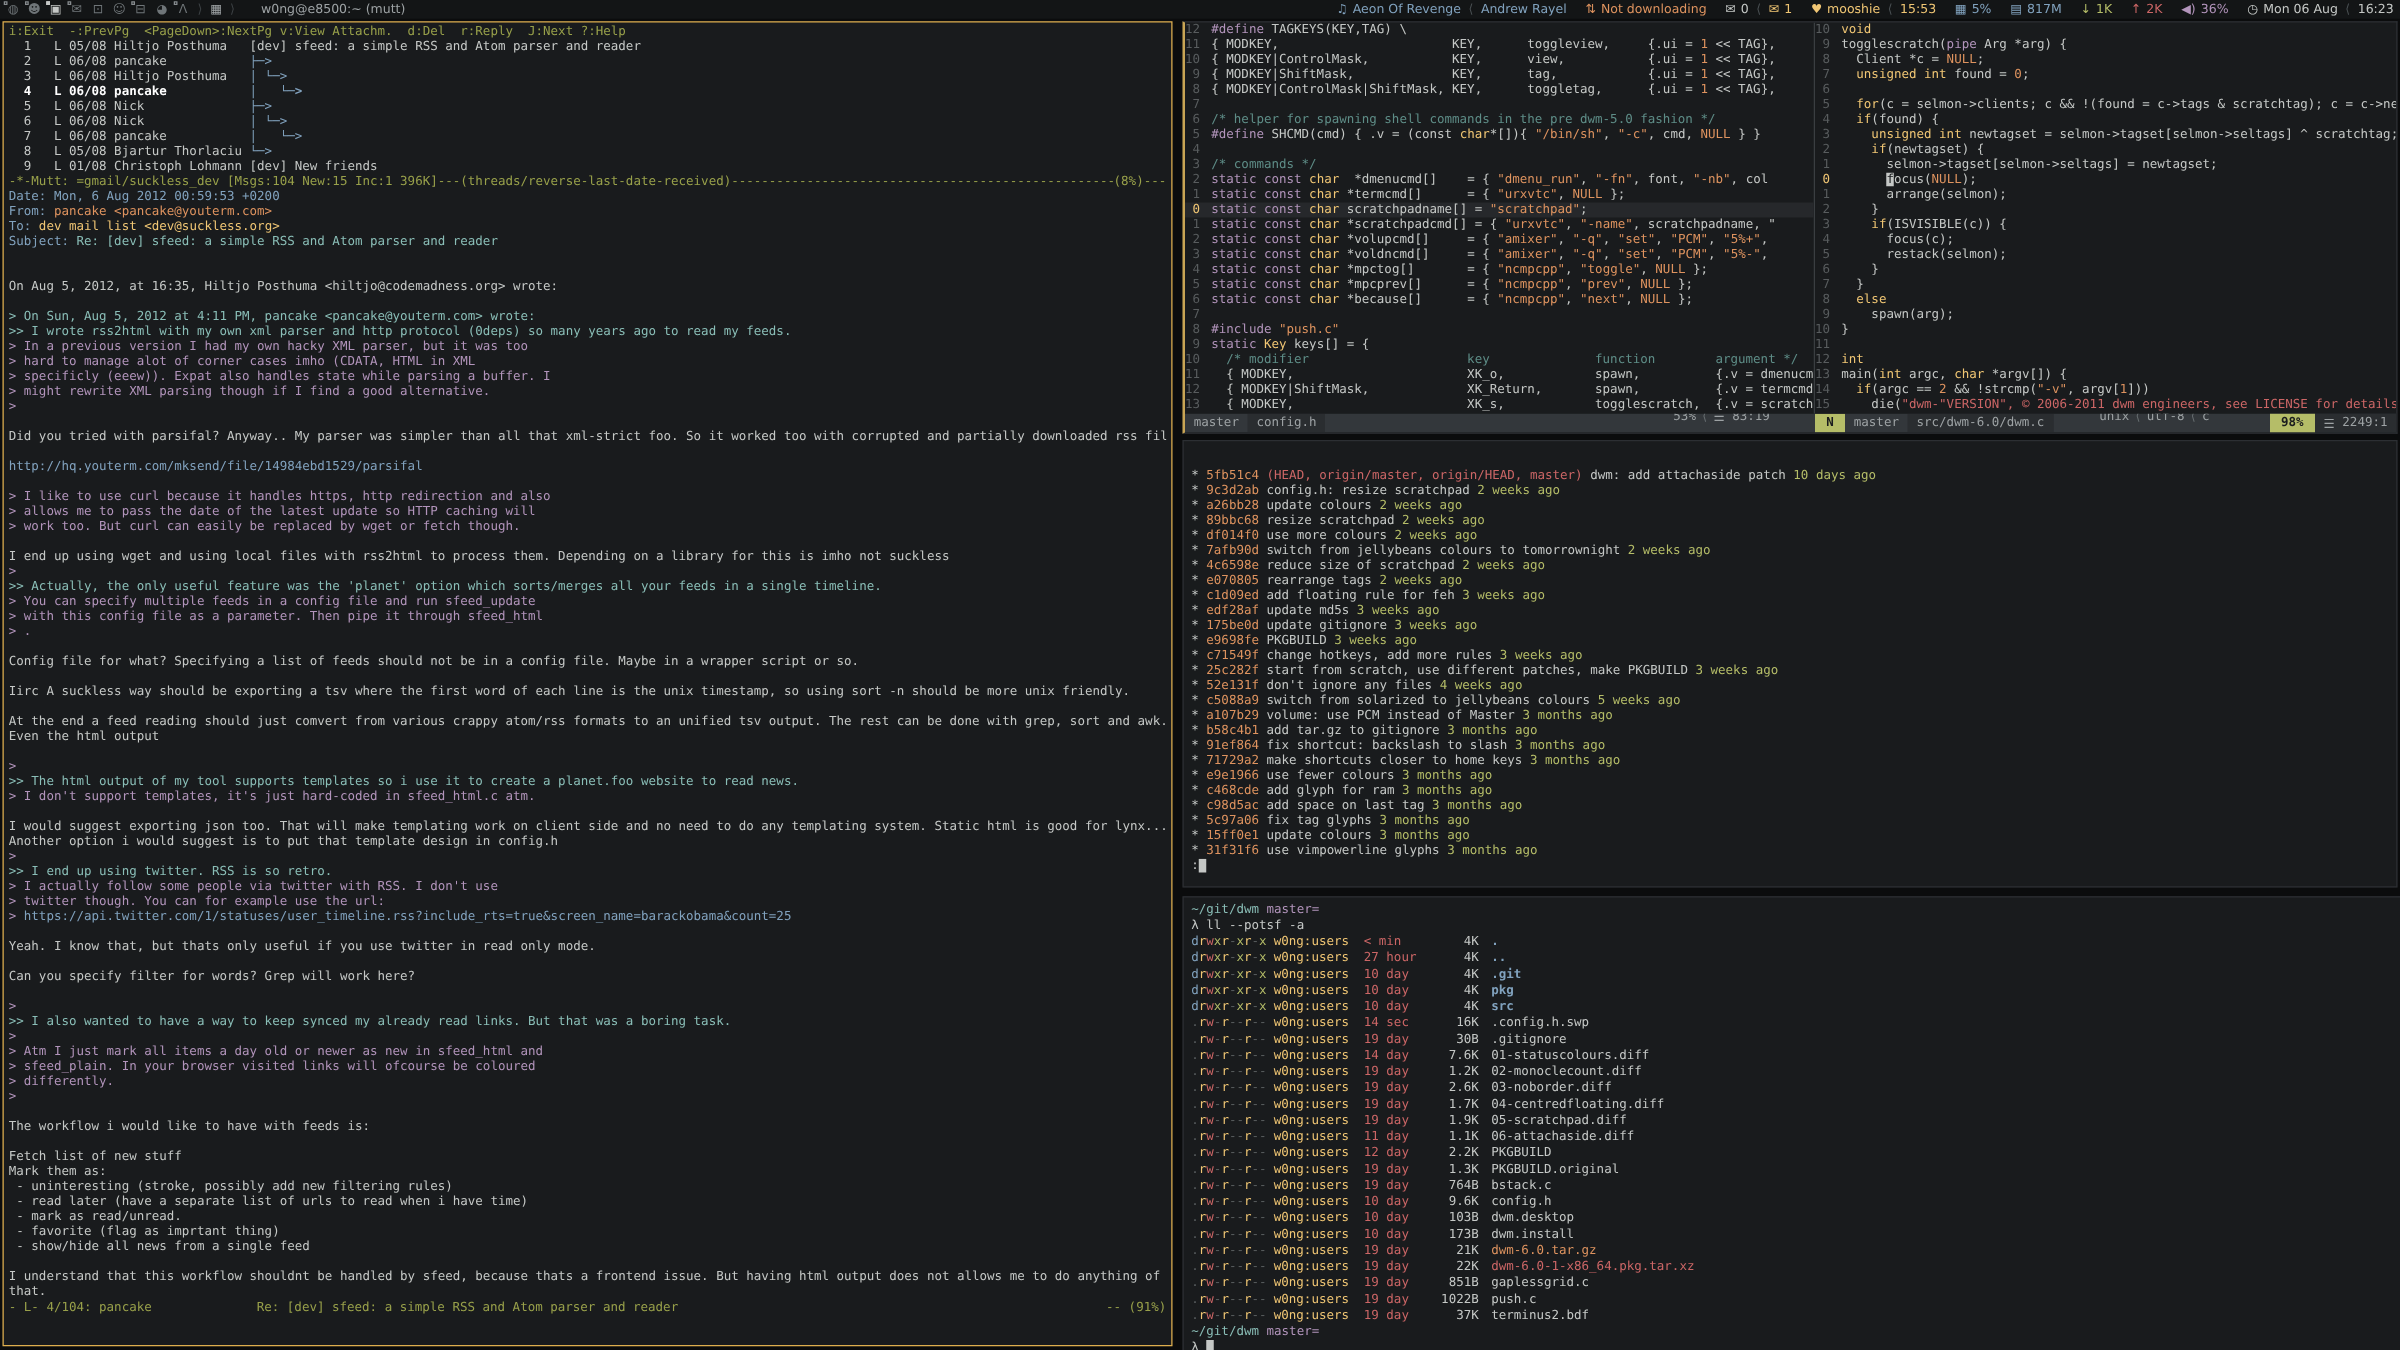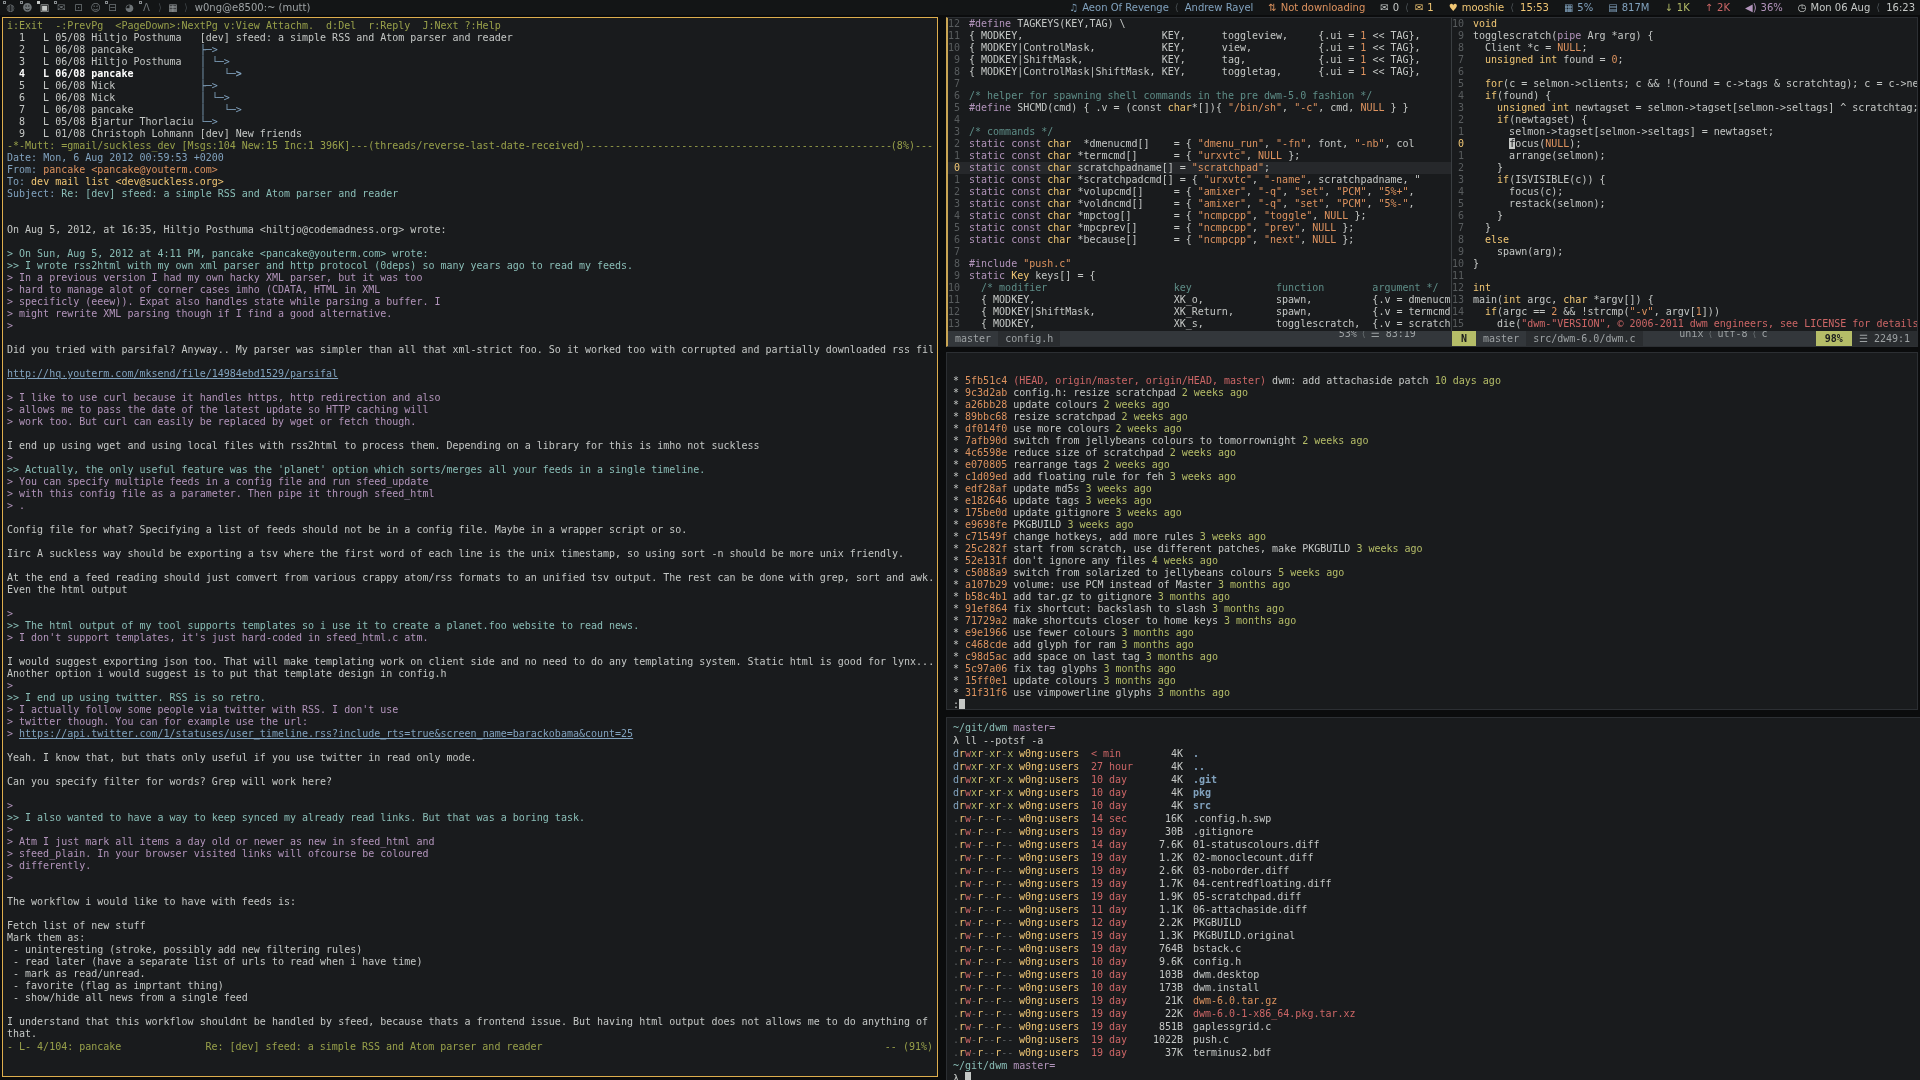--- a/index.html
+++ b/index.html
@@ -17,40 +17,40 @@
   
   #bar{position:absolute;left:0;top:0;width:1920px;height:15px;background:var(--barbg);
        display:flex;align-items:center;font-family:"DejaVu Sans",sans-serif;color:var(--dim)}
   #bar-tags{display:flex;margin-left:2px}
   .tag{position:relative;width:17px;height:15px;line-height:15px;text-align:center;color:var(--dim);cursor:default}
   .tag.sel{color:var(--fg)}
   .tag .ind{position:absolute;left:1px;top:1px;width:3px;height:3px;border:1px solid #878c8f}
   .tag .ind.f{background:var(--fg);border-color:var(--fg)}
   .bar-sep{color:#3d4245;margin:0 3px}
   #bar-layout{color:#9ea3a5;width:16px;text-align:center}
-  #bar-title{margin-left:4px;color:#9ea3a5;white-space:pre}
+  #bar-title{margin-left:18px;color:#9ea3a5;white-space:pre}
   #bar-status{margin-left:auto;display:flex;align-items:center;margin-right:5px;white-space:pre}
   .sseg{display:flex;align-items:center;gap:4px}
   .sseg.grp{margin-left:15px}
   .s-sep{color:#4a5053;margin:0 6px}
   .c-blue{color:var(--blue)} .c-orange{color:var(--orange)} .c-yellow{color:var(--yellow)}
   .c-green{color:var(--green)} .c-red{color:var(--red)} .c-purple{color:var(--purple)} .c-fg{color:var(--fg)}
 
   
   #mutt{left:2px;top:17px;width:936px;height:1060px;border-color:var(--focus);padding:2px 4px}
   .mrow{height:12px;line-height:12px;white-space:pre;overflow:hidden}
   .help{color:var(--olive)}
   .idx .tree{color:var(--blue)}
   .idx.sel{color:#ffffff;font-weight:bold}
   .statusline{color:var(--olive);display:flex}
   .dashfill{flex:1;overflow:hidden;white-space:nowrap}
   .hlabel{color:var(--blue)}
   .hv-date{color:var(--blue)} .hv-from{color:var(--orange)} .hv-to{color:var(--yellow)} .hv-subj{color:var(--teal)}
   .b-n{color:var(--fg)} .b-q{color:var(--purple)} .b-Q{color:var(--teal)} .b-a{color:var(--teal)}
-  .b-l a,.b-ql a{color:var(--blue);text-decoration:underline}
+  .b-l a,.b-ql a{color:var(--blue);}
   #mutt-bottom{position:absolute;left:4px;right:4px;bottom:24px;display:flex;color:var(--olive)}
   #mutt-bottom .mid{margin-left:84px}
   #mutt-bottom .right{margin-left:auto}
 
   
   #vim{left:946px;top:17px;width:972px;height:330px;border-left:2px solid #c9a554;padding:0}
   .panes{display:flex;height:313px;overflow:hidden}
   .pane{overflow:hidden}
   .pane.left{width:504px;border-right:1px solid #3a3e41}
   .pane.right{flex:1}
@@ -303,21 +303,20 @@
       <div class="grow"><span class="gstar">* </span><span class="gh">5fb51c4 </span><span class="gr">(HEAD, origin/master, origin/HEAD, master) </span><span class="gm">dwm: add attachaside patch </span><span class="ga">10 days ago</span></div>
       <div class="grow"><span class="gstar">* </span><span class="gh">9c3d2ab </span><span class="gm">config.h: resize scratchpad </span><span class="ga">2 weeks ago</span></div>
       <div class="grow"><span class="gstar">* </span><span class="gh">a26bb28 </span><span class="gm">update colours </span><span class="ga">2 weeks ago</span></div>
       <div class="grow"><span class="gstar">* </span><span class="gh">89bbc68 </span><span class="gm">resize scratchpad </span><span class="ga">2 weeks ago</span></div>
       <div class="grow"><span class="gstar">* </span><span class="gh">df014f0 </span><span class="gm">use more colours </span><span class="ga">2 weeks ago</span></div>
       <div class="grow"><span class="gstar">* </span><span class="gh">7afb90d </span><span class="gm">switch from jellybeans colours to tomorrownight </span><span class="ga">2 weeks ago</span></div>
       <div class="grow"><span class="gstar">* </span><span class="gh">4c6598e </span><span class="gm">reduce size of scratchpad </span><span class="ga">2 weeks ago</span></div>
       <div class="grow"><span class="gstar">* </span><span class="gh">e070805 </span><span class="gm">rearrange tags </span><span class="ga">2 weeks ago</span></div>
       <div class="grow"><span class="gstar">* </span><span class="gh">c1d09ed </span><span class="gm">add floating rule for feh </span><span class="ga">3 weeks ago</span></div>
       <div class="grow"><span class="gstar">* </span><span class="gh">edf28af </span><span class="gm">update md5s </span><span class="ga">3 weeks ago</span></div>
-      <div class="grow"><span class="gstar">* </span><span class="gh">e182646 </span><span class="gm">update tags </span><span class="ga">3 weeks ago</span></div>
       <div class="grow"><span class="gstar">* </span><span class="gh">175be0d </span><span class="gm">update gitignore </span><span class="ga">3 weeks ago</span></div>
       <div class="grow"><span class="gstar">* </span><span class="gh">e9698fe </span><span class="gm">PKGBUILD </span><span class="ga">3 weeks ago</span></div>
       <div class="grow"><span class="gstar">* </span><span class="gh">c71549f </span><span class="gm">change hotkeys, add more rules </span><span class="ga">3 weeks ago</span></div>
       <div class="grow"><span class="gstar">* </span><span class="gh">25c282f </span><span class="gm">start from scratch, use different patches, make PKGBUILD </span><span class="ga">3 weeks ago</span></div>
       <div class="grow"><span class="gstar">* </span><span class="gh">52e131f </span><span class="gm">don't ignore any files </span><span class="ga">4 weeks ago</span></div>
       <div class="grow"><span class="gstar">* </span><span class="gh">c5088a9 </span><span class="gm">switch from solarized to jellybeans colours </span><span class="ga">5 weeks ago</span></div>
       <div class="grow"><span class="gstar">* </span><span class="gh">a107b29 </span><span class="gm">volume: use PCM instead of Master </span><span class="ga">3 months ago</span></div>
       <div class="grow"><span class="gstar">* </span><span class="gh">b58c4b1 </span><span class="gm">add tar.gz to gitignore </span><span class="ga">3 months ago</span></div>
       <div class="grow"><span class="gstar">* </span><span class="gh">91ef864 </span><span class="gm">fix shortcut: backslash to slash </span><span class="ga">3 months ago</span></div>
       <div class="grow"><span class="gstar">* </span><span class="gh">71729a2 </span><span class="gm">make shortcuts closer to home keys </span><span class="ga">3 months ago</span></div>

